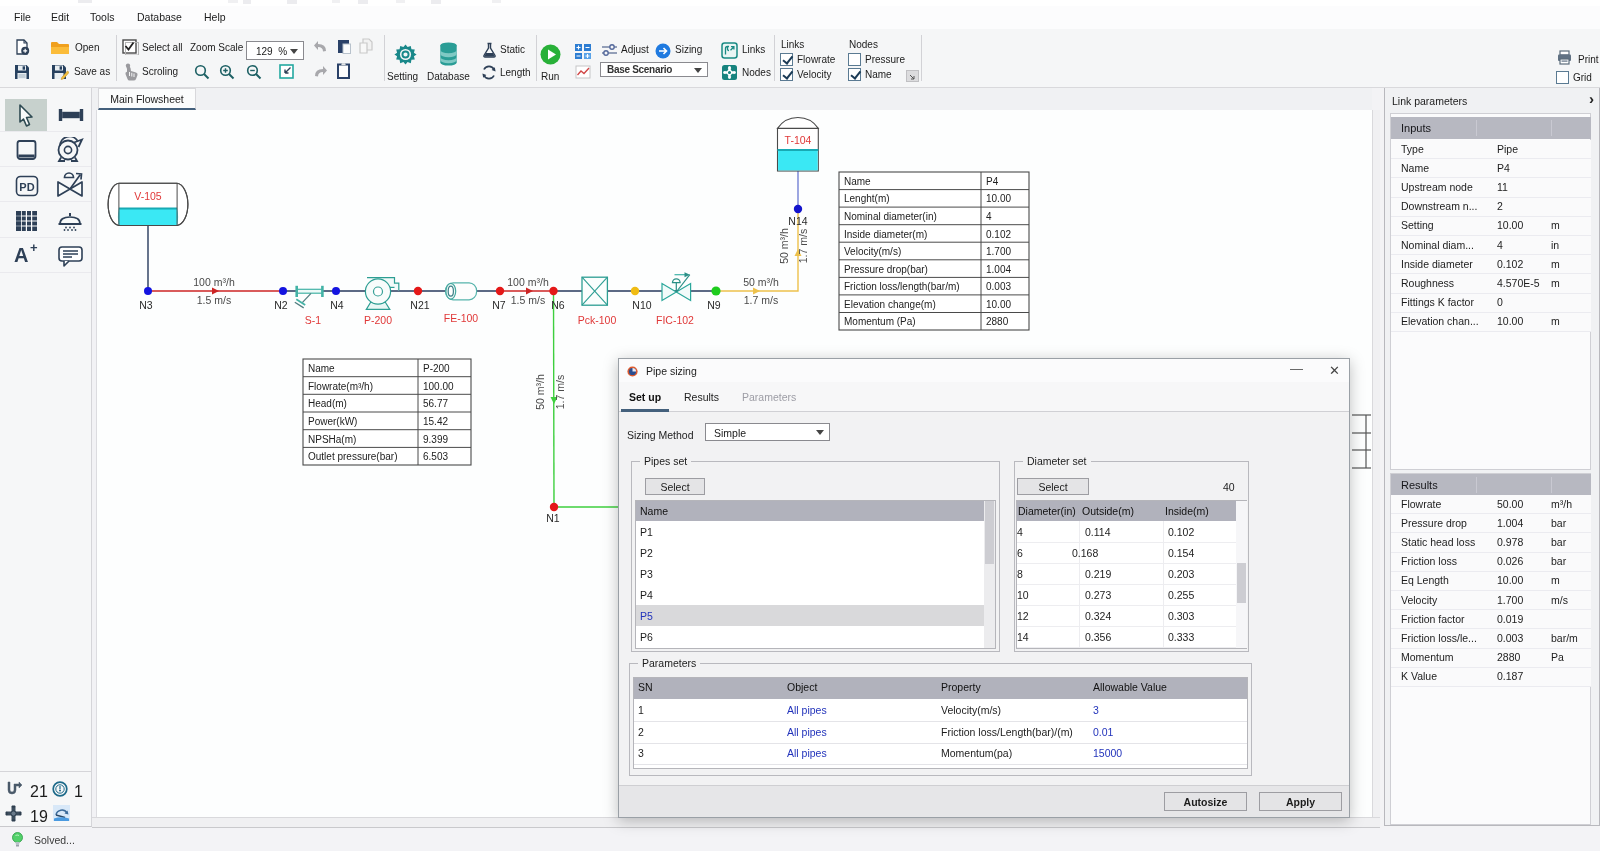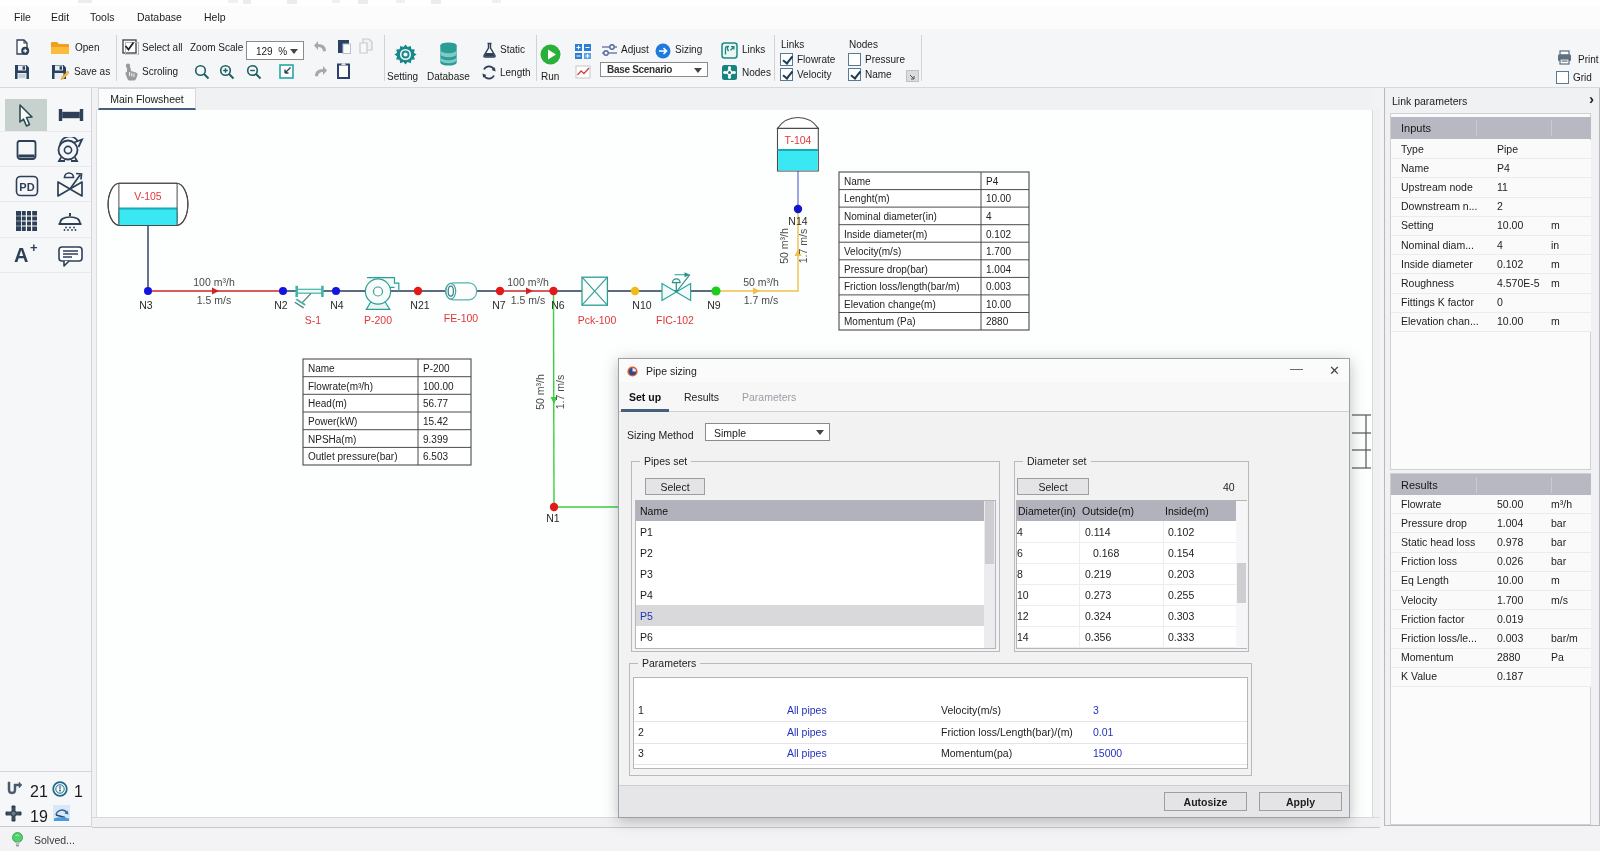--- a/index.html
+++ b/index.html
@@ -711,21 +711,21 @@
       <div style="position:absolute;left:1px;top:62px;width:9px;height:40px;background:#cdcdd2"></div>
     </div>
   <div id="dtab2"></div>
   <div style="position:absolute;left:460px;top:162px;width:1px;height:127px;background:#ededf0"></div>
   <div style="position:absolute;left:544px;top:162px;width:1px;height:127px;background:#ededf0"></div>
   <div class="drow" style="left:398px;top:166.5px">4</div>
     <div class="drow" style="left:466px;top:166.5px">0.114</div>
     <div class="drow" style="left:549px;top:166.5px">0.102</div>
   <div style="position:absolute;left:398px;top:183px;width:219px;height:1px;background:#ededf0"></div>
   <div class="drow" style="left:398px;top:187.5px">6</div>
-    <div class="drow" style="left:474px;top:187.5px">0.168</div>
+    <div class="drow" style="left:453px;top:187.5px">0.168</div>
     <div class="drow" style="left:549px;top:187.5px">0.154</div>
   <div style="position:absolute;left:398px;top:204px;width:219px;height:1px;background:#ededf0"></div>
   <div class="drow" style="left:398px;top:208.5px">8</div>
     <div class="drow" style="left:466px;top:208.5px">0.219</div>
     <div class="drow" style="left:549px;top:208.5px">0.203</div>
   <div style="position:absolute;left:398px;top:225px;width:219px;height:1px;background:#ededf0"></div>
   <div class="drow" style="left:398px;top:229.5px">10</div>
     <div class="drow" style="left:466px;top:229.5px">0.273</div>
     <div class="drow" style="left:549px;top:229.5px">0.255</div>
   <div style="position:absolute;left:398px;top:246px;width:219px;height:1px;background:#ededf0"></div>
@@ -735,20 +735,26 @@
   <div style="position:absolute;left:398px;top:267px;width:219px;height:1px;background:#ededf0"></div>
   <div class="drow" style="left:398px;top:271.5px">14</div>
     <div class="drow" style="left:466px;top:271.5px">0.356</div>
     <div class="drow" style="left:549px;top:271.5px">0.333</div>
   <div style="position:absolute;left:398px;top:288px;width:219px;height:1px;background:#ededf0"></div>
 
   <div class="gbox" style="left:10px;top:304px;width:623px;height:113px">
       <span class="glabel">Parameters</span>
     </div>
   <div style="position:absolute;left:14px;top:318px;width:615px;height:92px;background:#fff;border:1px solid #b5b5ba"></div>
+  <div style="position:absolute;left:15px;top:319px;width:613px;height:21px;background:#b1b2bc;font-size:10.5px;color:#111">
+    <span style="position:absolute;left:4px;top:3px">SN</span>
+      <span style="position:absolute;left:153px;top:3px">Object</span>
+      <span style="position:absolute;left:307px;top:3px">Property</span>
+      <span style="position:absolute;left:459px;top:3px">Allowable Value</span>
+  </div>
   <div id="ctabrows"></div>
   <div class="drow" style="left:19px;top:345px">1</div>
   <div class="drow" style="left:168px;top:345px;color:#2233bb">All pipes</div>
   <div class="drow" style="left:322px;top:345px">Velocity(m/s)</div>
   <div class="drow" style="left:474px;top:345px;color:#2233bb">3</div>
   <div style="position:absolute;left:15px;top:362px;width:613px;height:1px;background:#e4e4e8"></div>
   <div class="drow" style="left:19px;top:366.5px">2</div>
   <div class="drow" style="left:168px;top:366.5px;color:#2233bb">All pipes</div>
   <div class="drow" style="left:322px;top:366.5px">Friction loss/Length(bar)/(m)</div>
   <div class="drow" style="left:474px;top:366.5px;color:#2233bb">0.01</div>

